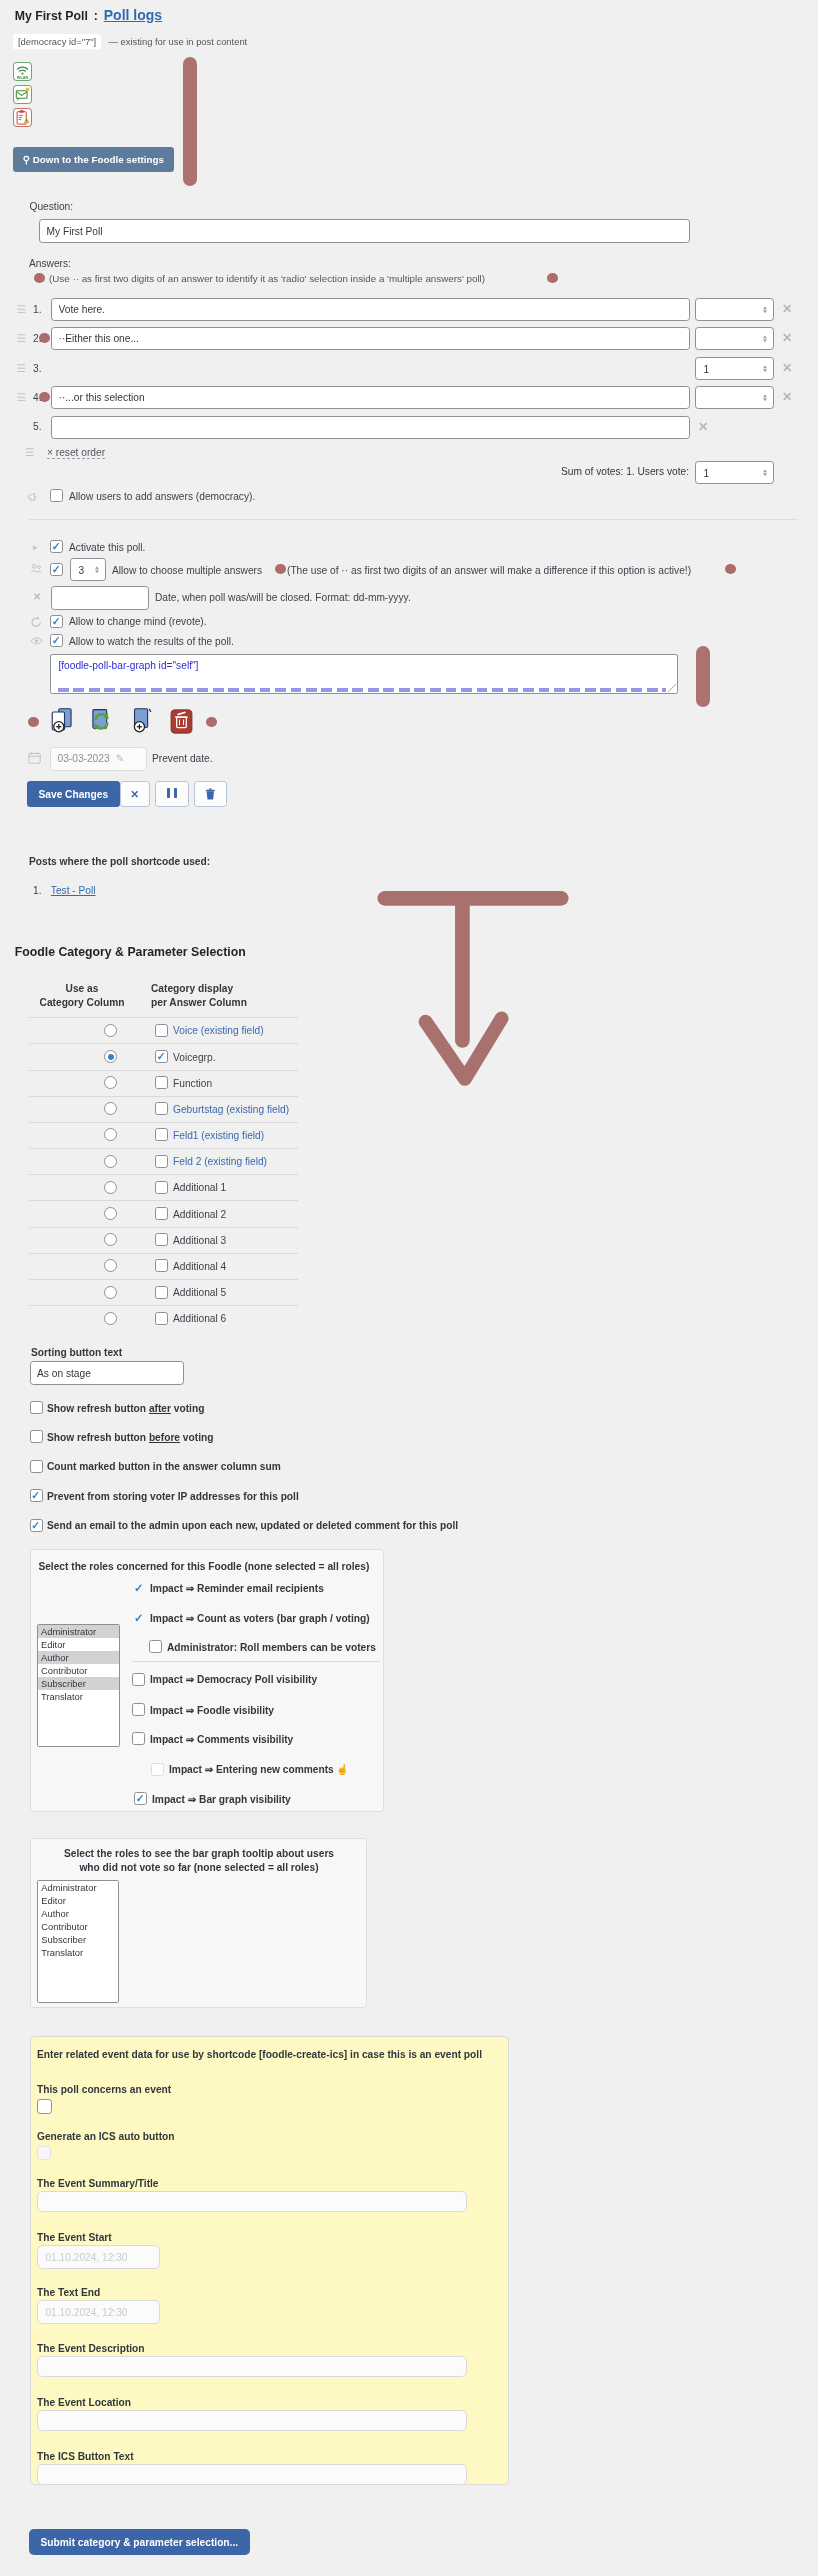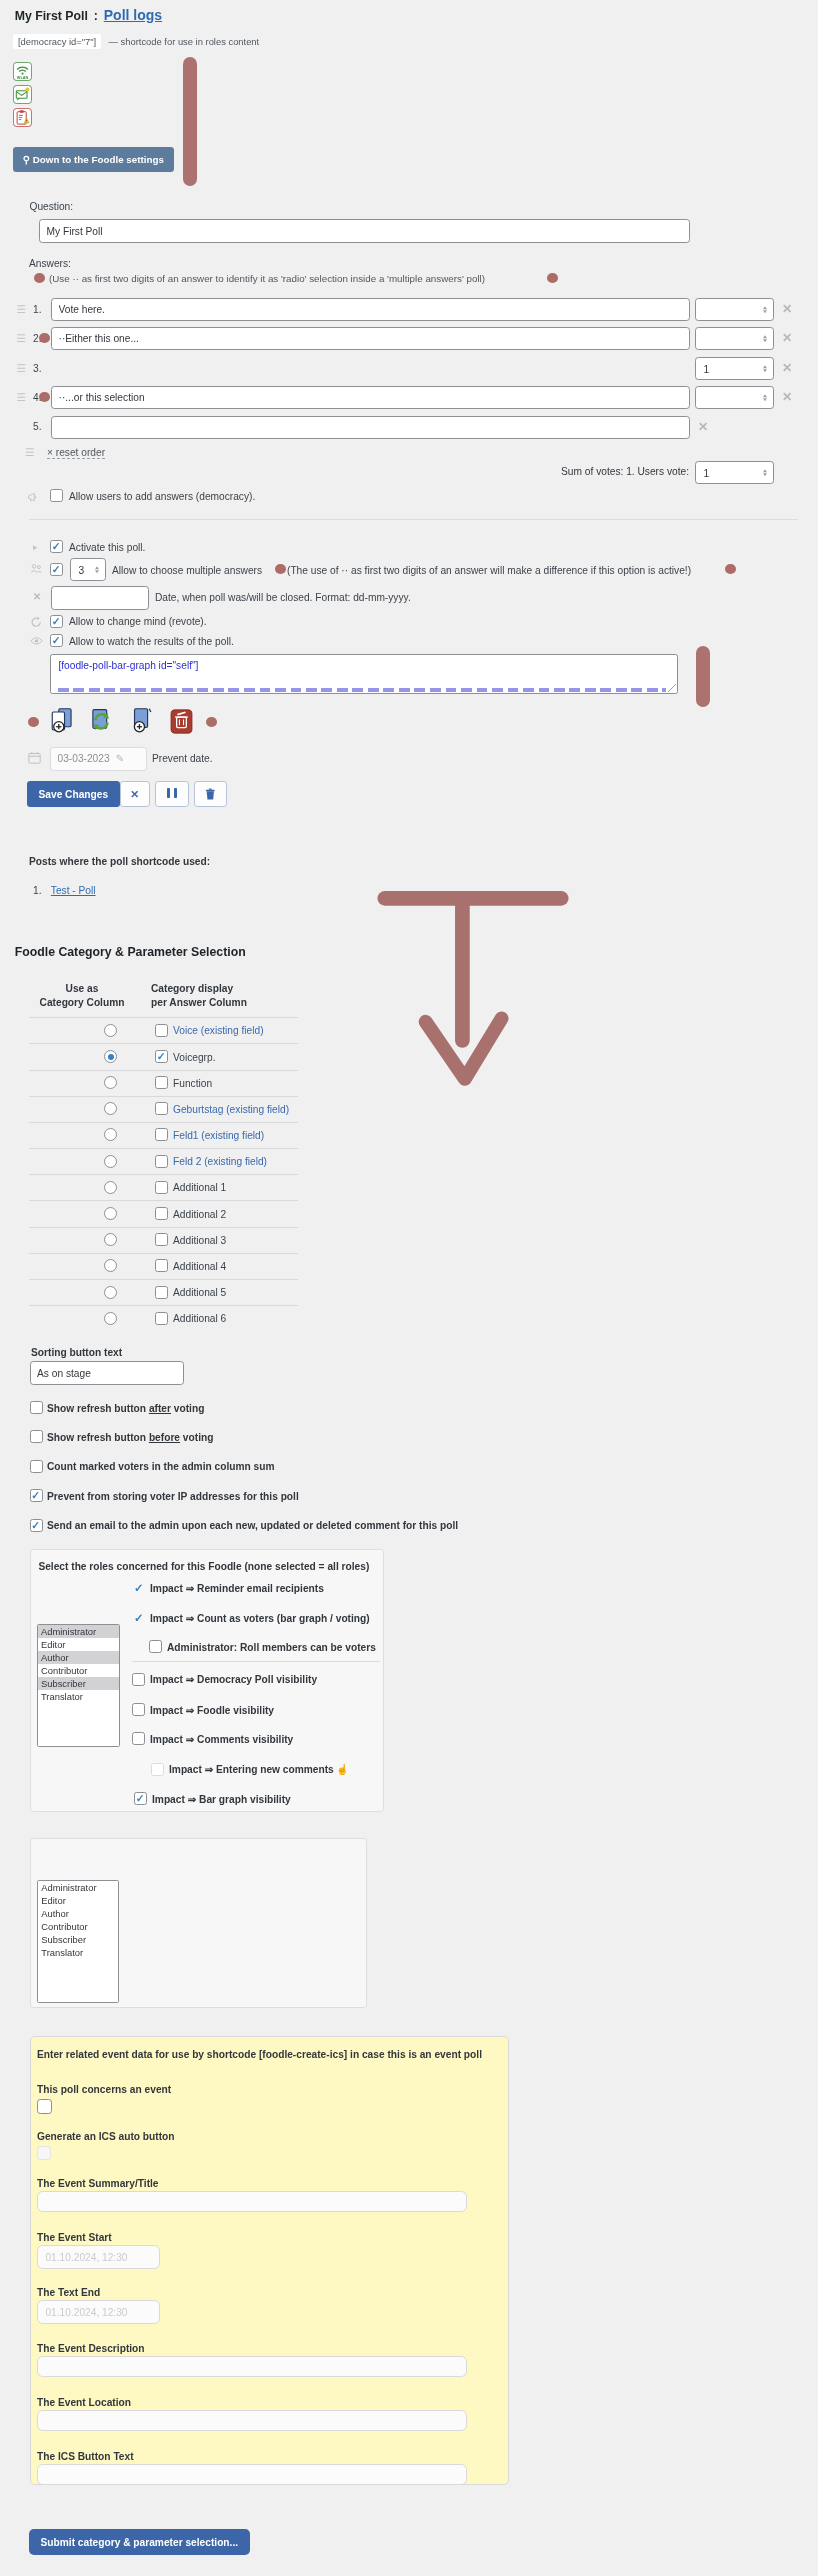--- a/index.html
+++ b/index.html
@@ -69,21 +69,21 @@
 <div id="page">
 
   <div class="abs" style="left:14.7px;top:6.5px;font-size:12.3px;color:#1d2327;">
     <span class="b">My First Poll</span>
     <span class="b" style="margin:0 2.5px;">:</span>
     <span class="link b" style="font-size:14px;">Poll logs</span>
   </div>
 
   <div class="abs" style="left:13px;top:36px;font-size:9.4px;color:#50575e;">
     <span class="codechip">[democracy id="7"]</span>
-    <span style="margin-left:4.9px;">— shortcode for use in roles content</span>
+    <span style="margin-left:4.9px;">— existing for use in post content</span>
   </div>
 
   <div class="abs" style="left:13px;top:62px;">
     <svg width="19" height="19" viewBox="0 0 23 23" style="font-size:12.5px">
         <rect x="0.5" y="0.5" width="22" height="22" rx="4" fill="#fdfdfd" stroke="#3f8f3f"></rect>
         <path d="M5 9 A9 9 0 0 1 18 9" fill="none" stroke="#3f8f3f" stroke-width="1.6"></path>
         <path d="M7.5 11.5 A5.5 5.5 0 0 1 15.5 11.5" fill="none" stroke="#3f8f3f" stroke-width="1.6"></path>
         <circle cx="11.5" cy="14" r="1.3" fill="#3f8f3f"></circle>
         <text x="11.5" y="20" text-anchor="middle" font-size="4.6" font-weight="bold" fill="#3f8f3f" font-family="Liberation Sans,sans-serif">WLAN</text>
       </svg>
@@ -432,21 +432,21 @@
 
   <span class="cb" style="left:29.5px;top:1401px;"></span>
   <span class="abs sb" style="left:47px;top:1403px;color:#32373c;">
     <span>Show refresh button </span><span class="b" style="text-decoration:underline;">after</span><span> voting</span>
   </span>
   <span class="cb" style="left:29.5px;top:1430px;"></span>
   <span class="abs sb" style="left:47px;top:1432px;color:#32373c;">
     <span>Show refresh button </span><span class="b" style="text-decoration:underline;">before</span><span> voting</span>
   </span>
   <span class="cb" style="left:29.5px;top:1460px;"></span>
-  <span class="abs sb" style="left:47px;top:1461px;color:#32373c;">Count marked voters in the admin column sum</span>
+  <span class="abs sb" style="left:47px;top:1461px;color:#32373c;">Count marked button in the answer column sum</span>
   <span class="cb checked" style="left:29.5px;top:1489px;"></span>
   <span class="abs sb" style="left:47px;top:1491px;color:#32373c;">Prevent from storing voter IP addresses for this poll</span>
   <span class="cb checked" style="left:29.5px;top:1519px;"></span>
   <span class="abs sb" style="left:47px;top:1520px;color:#32373c;">Send an email to the admin upon each new, updated or deleted comment for this poll</span>
 
   <div class="panel" style="left:30px;top:1549px;width:354px;height:263px;">
     <div class="abs sb" style="left:7.4px;top:10.6px;width:340px;color:#32373c;">Select the roles concerned for this Foodle (none selected = all roles)</div>
     <div class="listbox" style="left:5.7px;top:74px;width:83px;height:123px;">
       <div class="opt sel">Administrator</div>
       <div class="opt">Editor</div>
@@ -471,20 +471,24 @@
     <span class="cb lite" style="left:120px;top:213px;"></span>
     <span class="abs sb" style="left:138px;top:214px;color:#32373c;">
       <span>Impact ⇒ Entering new comments</span>
       <span style="color:#e2a33d;">☝</span>
     </span>
     <span class="cb checked" style="left:103px;top:242px;"></span>
     <span class="abs sb" style="left:121px;top:244px;color:#32373c;">Impact ⇒ Bar graph visibility</span>
   </div>
 
   <div class="panel" style="left:29.5px;top:1838px;width:337px;height:170px;">
+    <div class="abs sb" style="left:0;top:8.2px;width:337px;text-align:center;color:#32373c;line-height:14px;">
+      <div>Select the roles to see the bar graph tooltip about users</div>
+      <div>who did not vote so far (none selected = all roles)</div>
+    </div>
     <div class="listbox" style="left:6.5px;top:41px;width:82px;height:123px;">
       <div class="opt">Administrator</div>
       <div class="opt">Editor</div>
       <div class="opt">Author</div>
       <div class="opt">Contributor</div>
       <div class="opt">Subscriber</div>
       <div class="opt">Translator</div>
     </div>
   </div>
 

